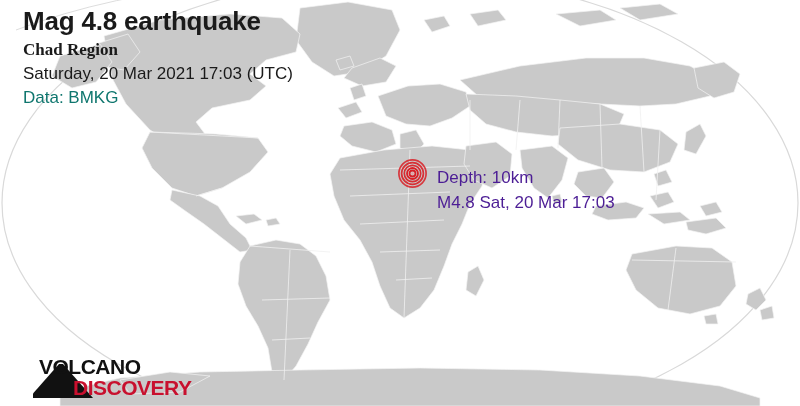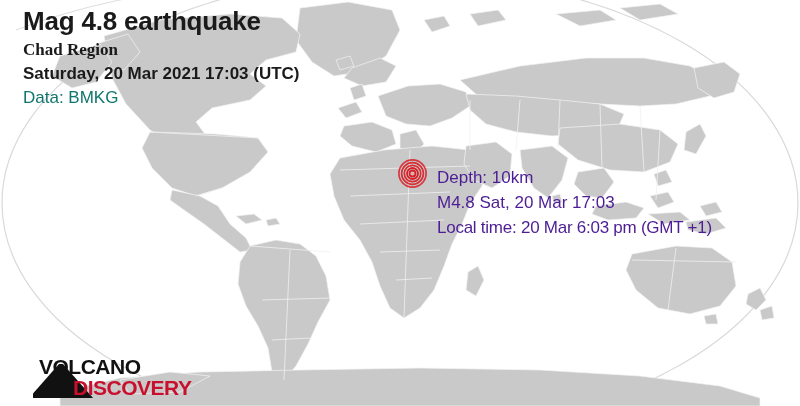--- a/index.html
+++ b/index.html
@@ -62,21 +62,21 @@
     font-size: 17px;
     font-weight: bold;
     color: #1a1a1a;
     line-height: 24px;
     margin-top: 2px;
     white-space: nowrap;
     font-family: Liberation Serif, serif;
   }
   #quake-datetime {
     font-size: 17px;
-    font-weight: bold;
+    font-weight: normal;
     color: #1a1a1a;
     line-height: 24px;
     white-space: nowrap;
   }
   #quake-source {
     font-size: 17px;
     font-weight: normal;
     color: #0f766e;
     line-height: 24px;
     white-space: nowrap;
@@ -237,21 +237,20 @@
   <div id="header-block">
     <div id="quake-title">Mag 4.8 earthquake</div>
     <div id="quake-region">Chad Region</div>
     <div id="quake-datetime">Saturday, 20 Mar 2021 17:03 (UTC)</div>
     <div id="quake-source">Data: BMKG</div>
   </div>
 
   <div id="info-panel">
     <div class="info-line">Depth: 10km</div>
     <div class="info-line">M4.8 Sat, 20 Mar 17:03</div>
-    <div class="info-line" id="info-line-local">Local time: 20 Mar 6:03 pm (GMT +1)</div>
   </div>
 
   <div id="logo">
     <svg id="logo-svg" width="165" height="48" viewBox="0 0 165 48" xmlns="http://www.w3.org/2000/svg">
 
       <path d="M-4 48 L26 14 L30 14 L60 48 Z" fill="#111111"></path>
       <text x="6" y="24" font-family="Liberation Sans, sans-serif" font-size="21" font-weight="bold" letter-spacing="-0.5" fill="#111111">VOLCANO</text>
       <text x="40" y="45" font-family="Liberation Sans, sans-serif" font-size="21" font-weight="bold" letter-spacing="-0.5" fill="#c8102e">DISCOVERY</text>
     </svg>
   </div>

